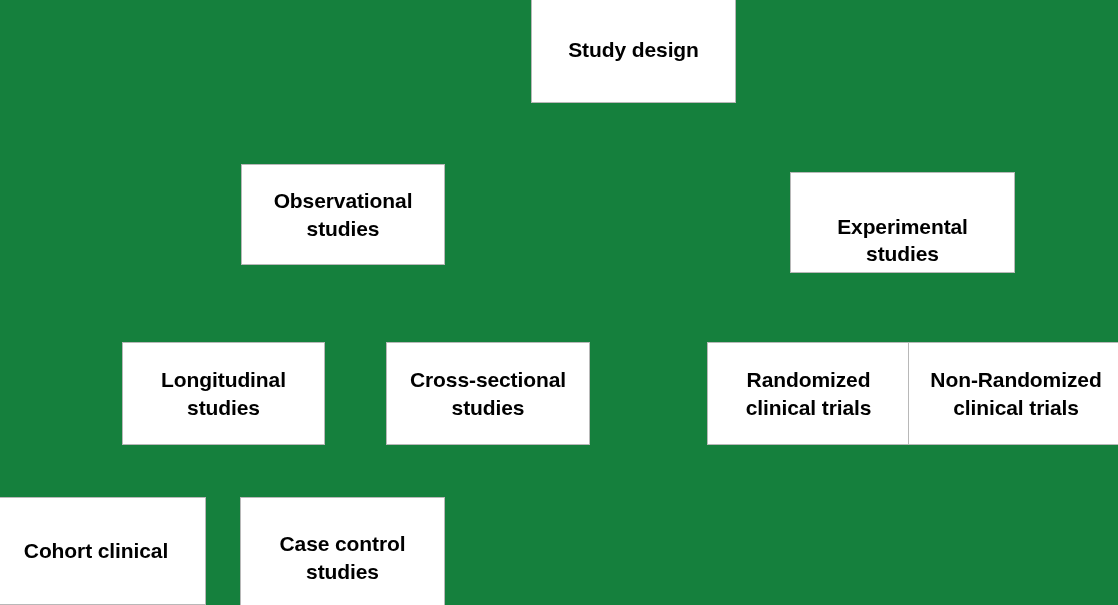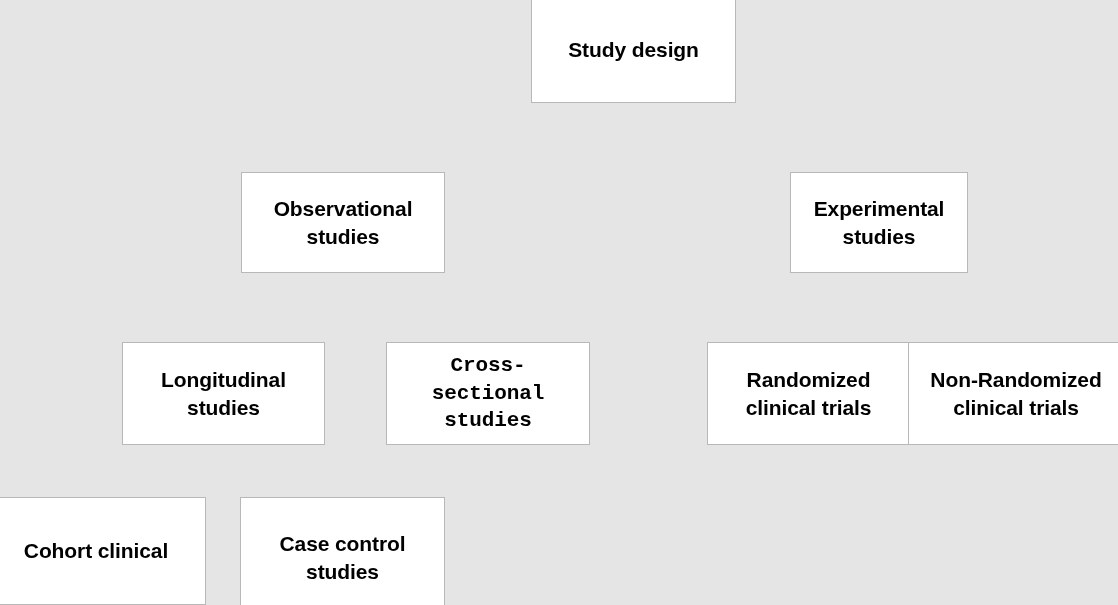--- a/index.html
+++ b/index.html
@@ -7,21 +7,21 @@
     padding: 0;
     background: #000000;
   }
   body {
     font-family: "Liberation Sans", sans-serif;
   }
   #diagram-canvas {
     position: relative;
     width: 1118px;
     height: 605px;
-    background: #e5e5e5;
+    background: #15803d;
     overflow: hidden;
   }
   .node-box {
     position: absolute;
     box-sizing: border-box;
     background: #ffffff;
     border: 1px solid #b8b8b8;
     display: flex;
     align-items: center;
     justify-content: center;
@@ -32,25 +32,25 @@
     color: #000000;
     font-weight: bold;
     font-size: 21px;
     line-height: 1.32;
     letter-spacing: -0.1px;
     white-space: pre-line;
   }
   
   #node-study-design      { left: 531px; top: -3px;  width: 205px; height: 106px; }
   
-  #node-observational     { left: 241px; top: 172px; width: 204px; height: 101px; }
-  #node-experimental      { left: 790px; top: 172px; width: 178px; height: 101px; }
+  #node-observational     { left: 241px; top: 164px; width: 204px; height: 101px; }
+  #node-experimental      { left: 790px; top: 172px; width: 225px; height: 101px; align-items: flex-end; }
   
   #node-longitudinal      { left: 122px; top: 342px; width: 203px; height: 103px; }
-  #node-cross-sectional   { left: 386px; top: 342px; width: 204px; height: 103px; font-family: Liberation Mono, monospace; }
+  #node-cross-sectional   { left: 386px; top: 342px; width: 204px; height: 103px; }
   #node-randomized        { left: 670px; top: 342px; width: 203px; height: 103px; margin-left: 37px; }
   #node-non-randomized    { left: 908px; top: 342px; width: 216px; height: 103px; }
   
   #node-cohort           { left: -14px; top: 497px; width: 220px; height: 108px; }
   #node-case-control     { left: 240px; top: 497px; width: 205px; height: 122px; }
 </style>
 </head>
 <body>
 
 <div id="diagram-canvas">

